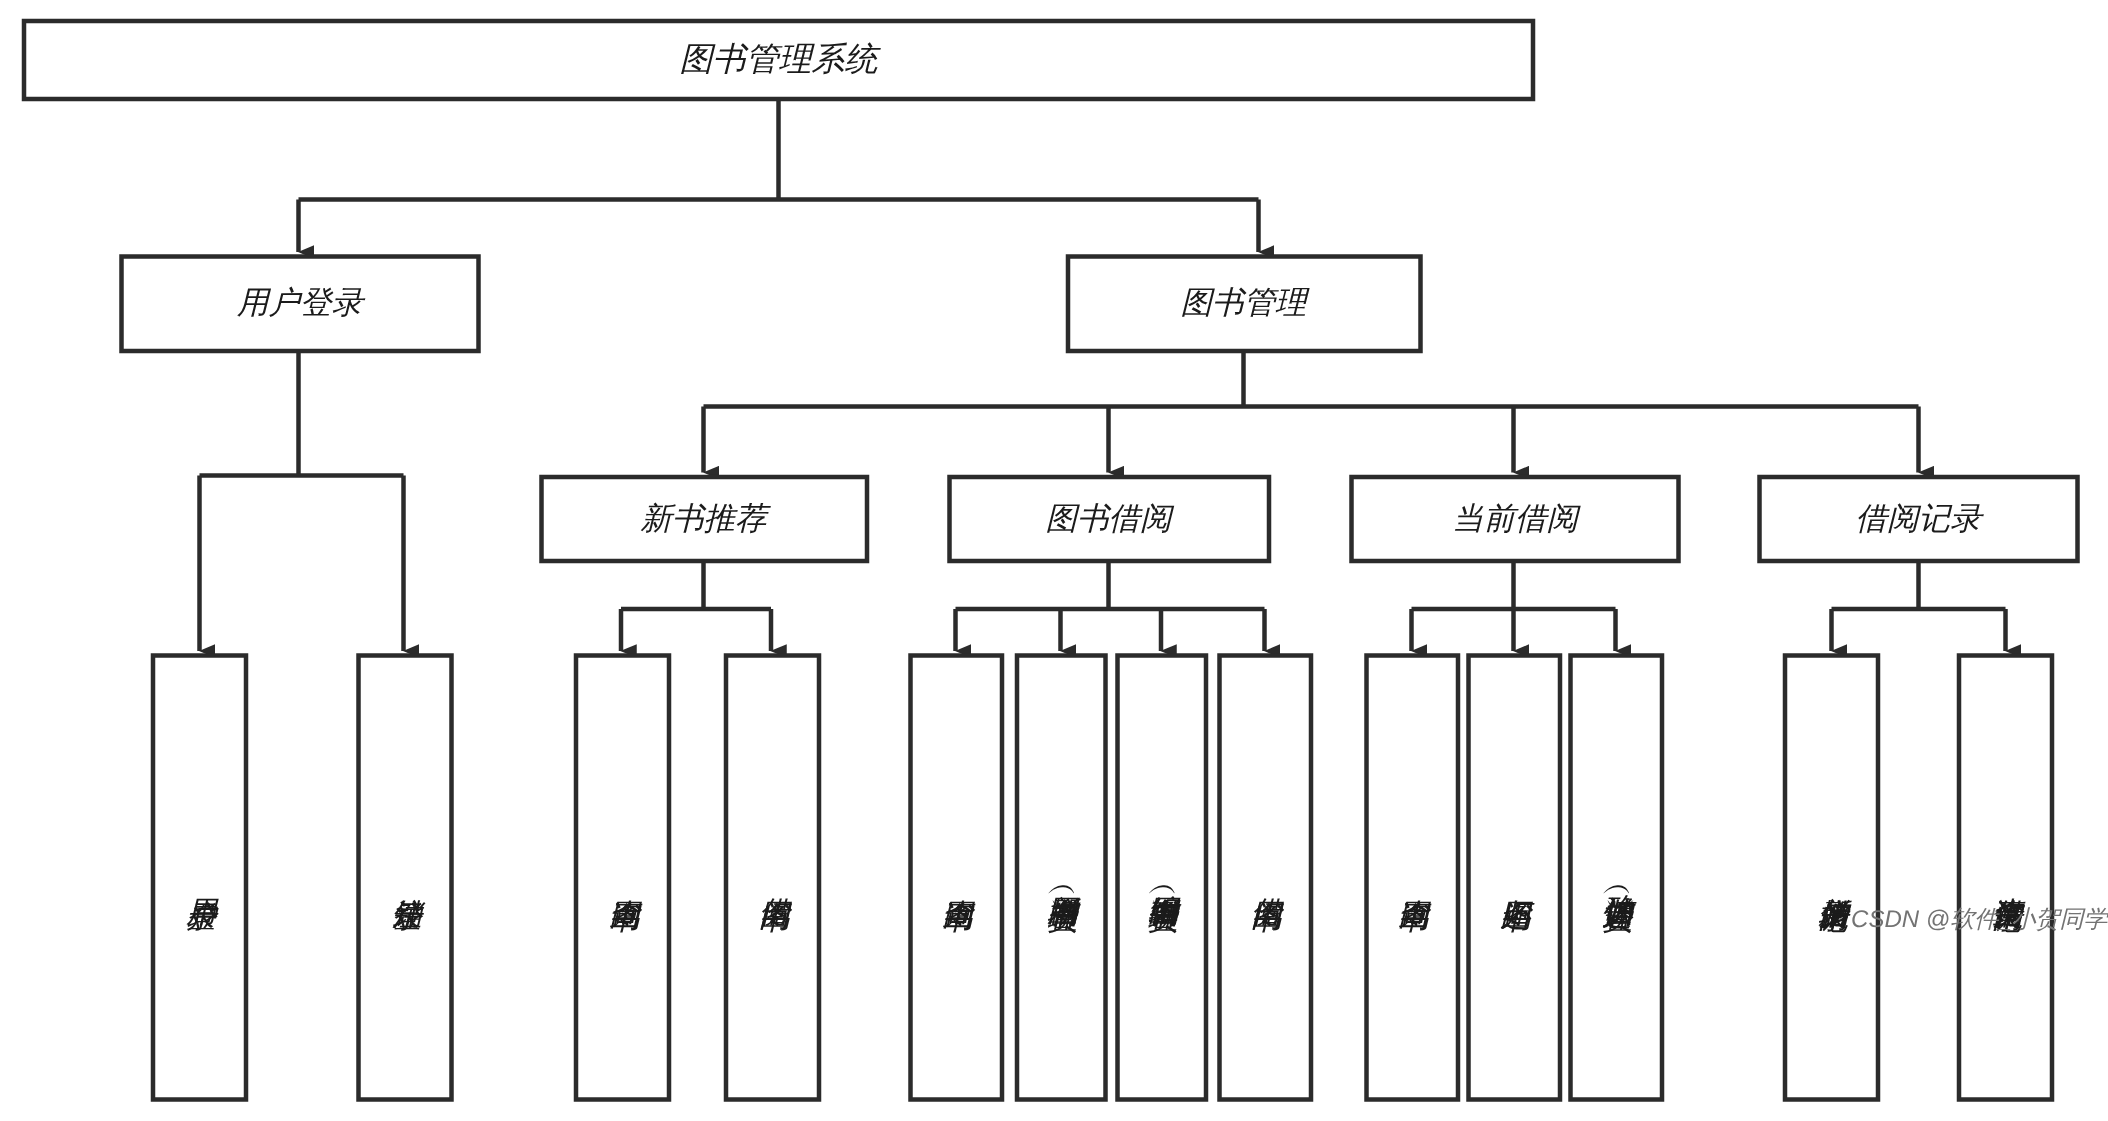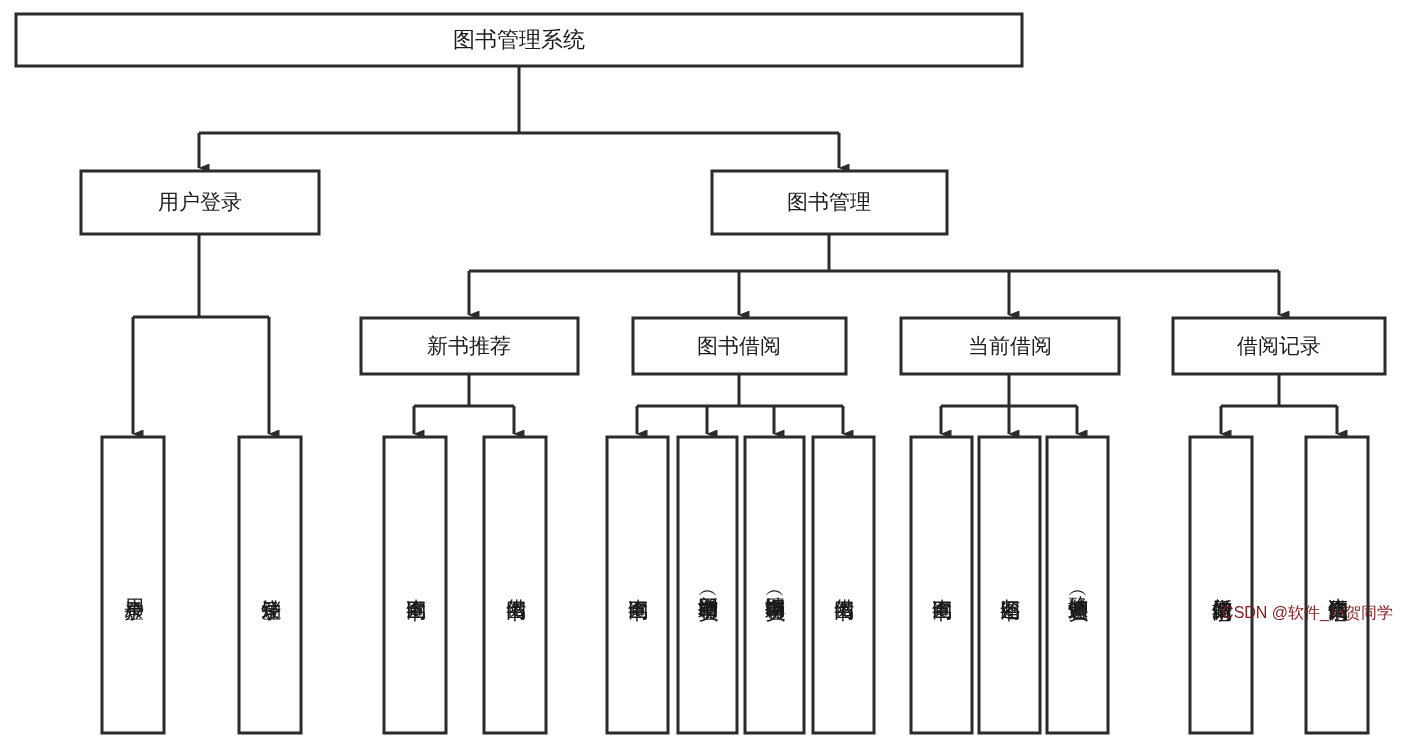--- a/index.html
+++ b/index.html
@@ -13,20 +13,21 @@
     font-family: "Liberation Sans", "DejaVu Sans", sans-serif;
     position: relative;
     overflow: hidden;
   }
   #diagram-root {
     position: absolute;
     left: 0;
     top: 0;
     width: 1405px;
     height: 630px;
+    font-style: italic;
   }
   svg.flow {
     display: block;
     width: 1405px;
     height: 747px;
   }
   .node-rect {
     fill: #ffffff;
     stroke: #2b2b2b;
     stroke-width: 3;
@@ -49,25 +50,25 @@
     text-orientation: upright;
     letter-spacing: 1px;
   }
   .edge {
     stroke: #2b2b2b;
     stroke-width: 3;
     fill: none;
   }
   .watermark {
     position: absolute;
-    right: 12px;
+    right: 0;
     bottom: 6px;
     font-family: "Liberation Sans", "DejaVu Sans", sans-serif;
     font-size: 16px;
-    color: #7f1d1d;
+    color: #737373;
     white-space: nowrap;
     pointer-events: none;
   }
 </style>
 </head>
 <body>
 
 <div id="diagram-root">
   <svg class="flow" viewBox="0 0 1405 747" xmlns="http://www.w3.org/2000/svg">
     <defs>

